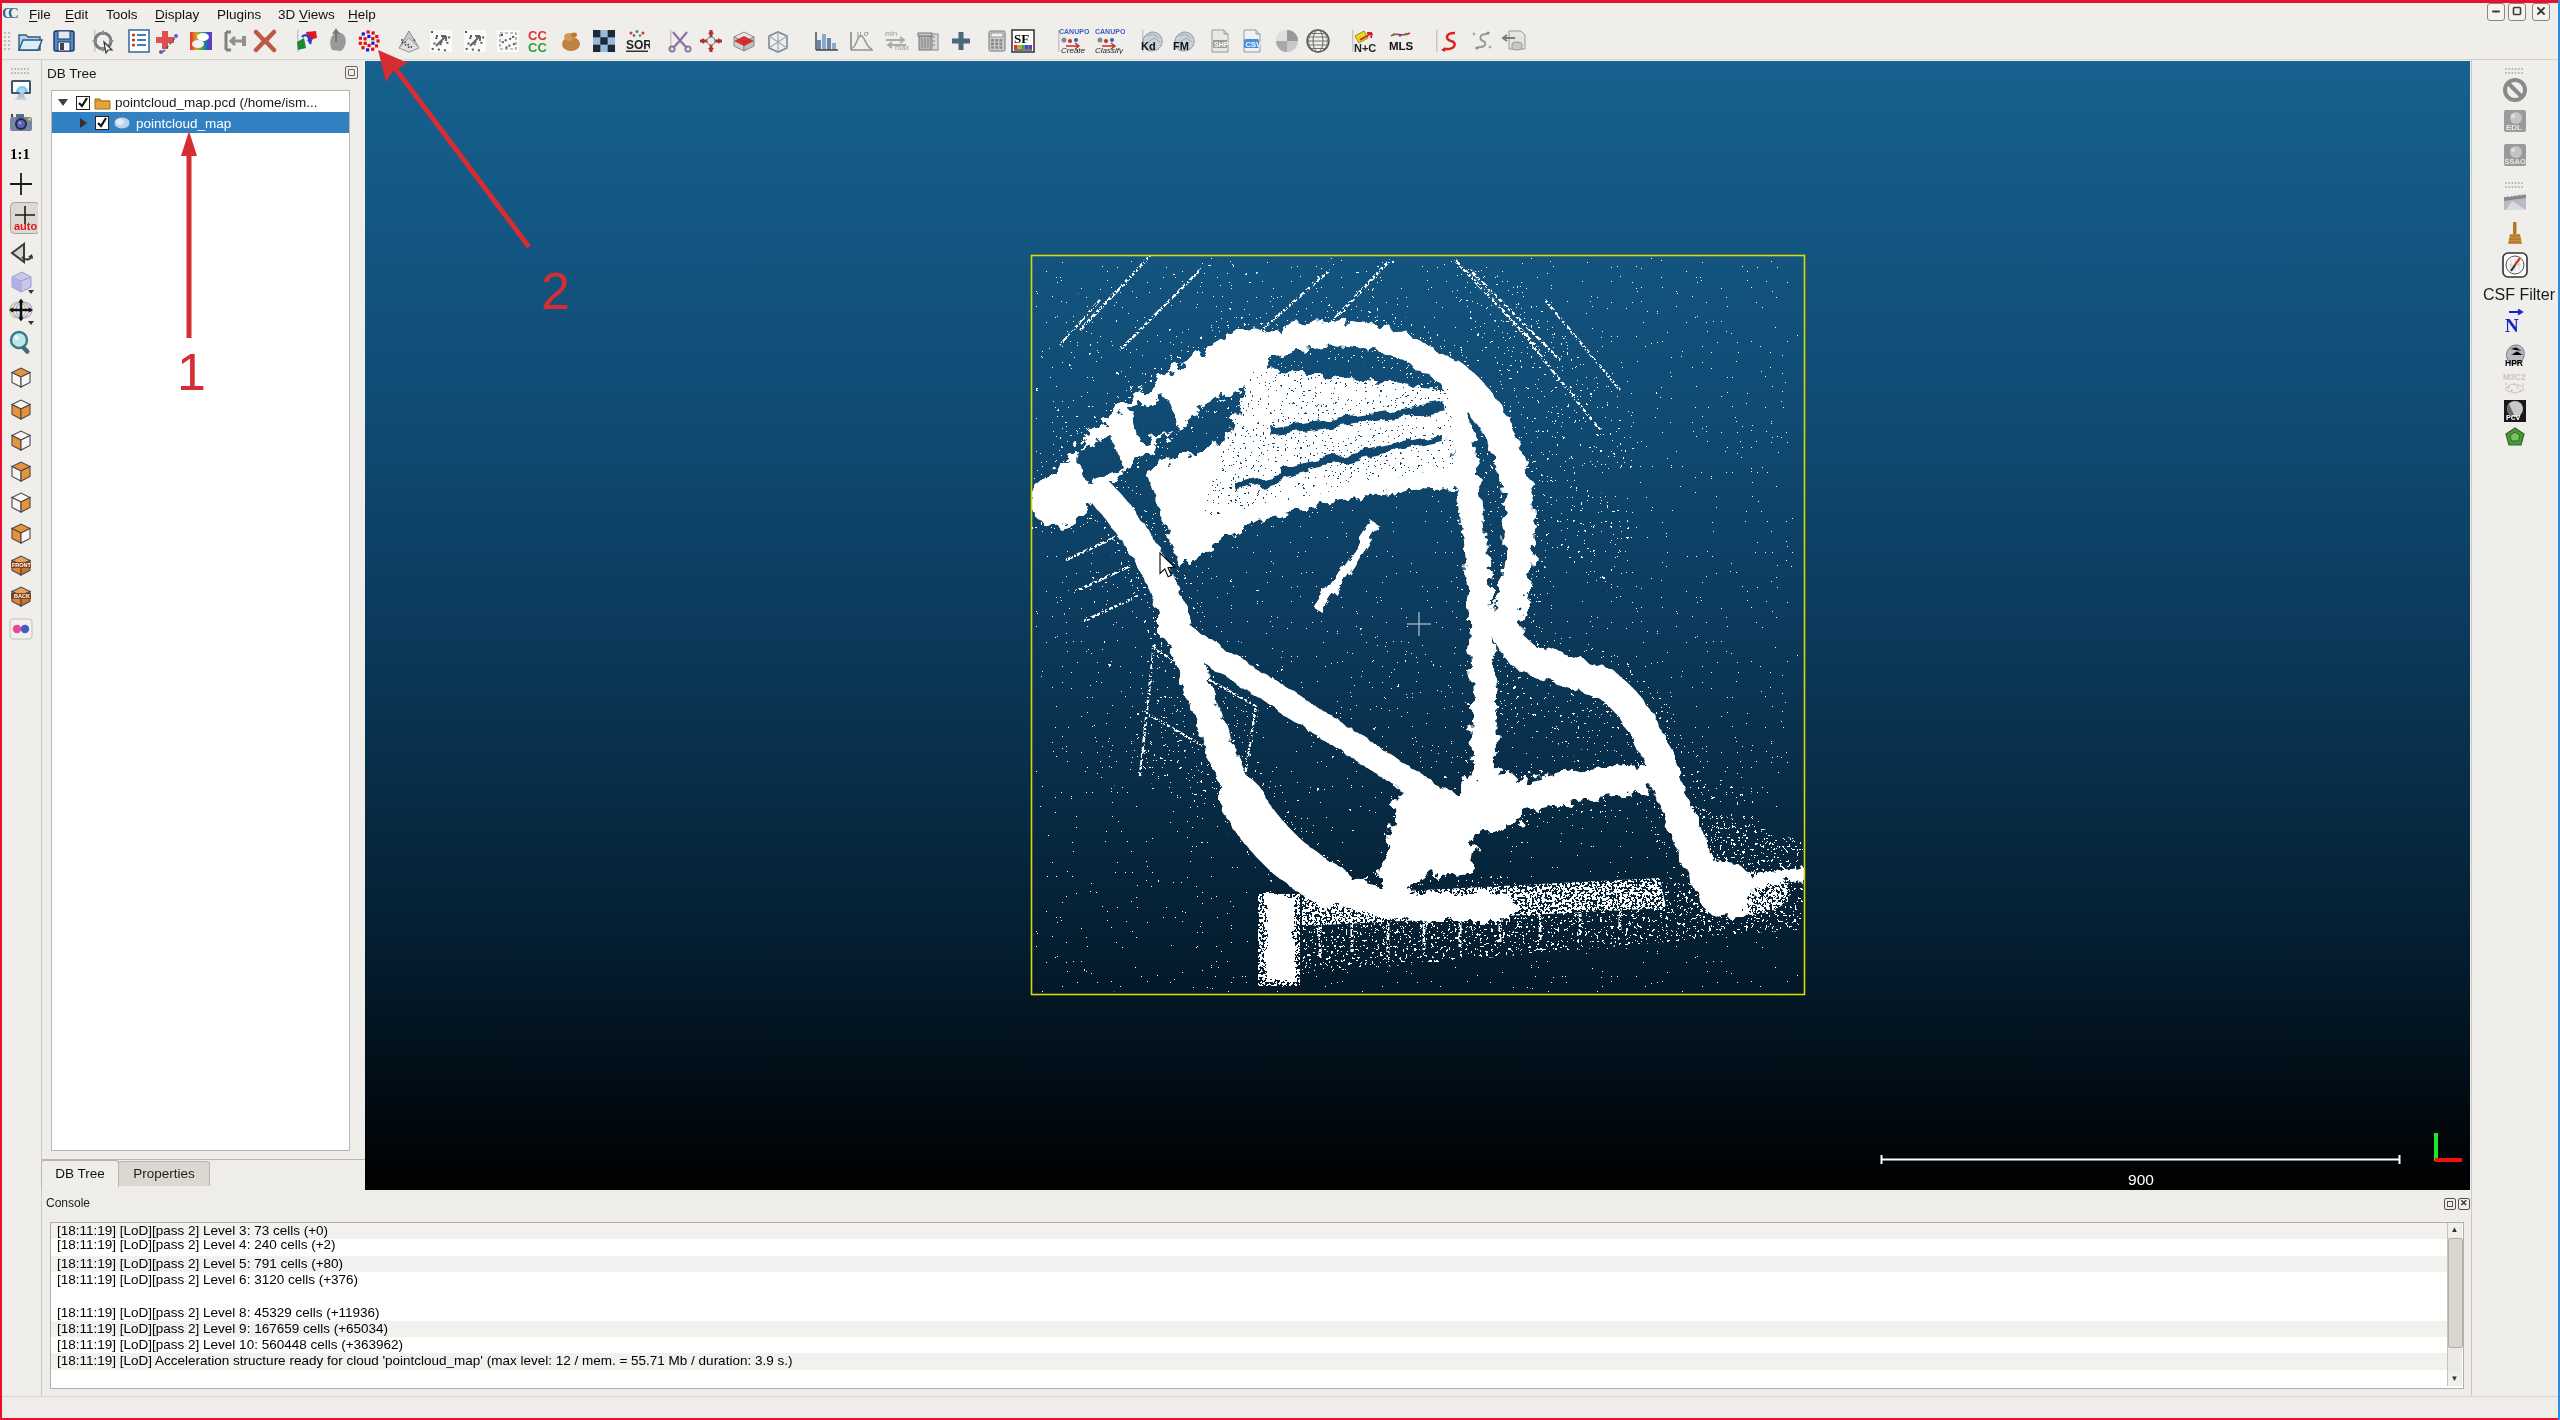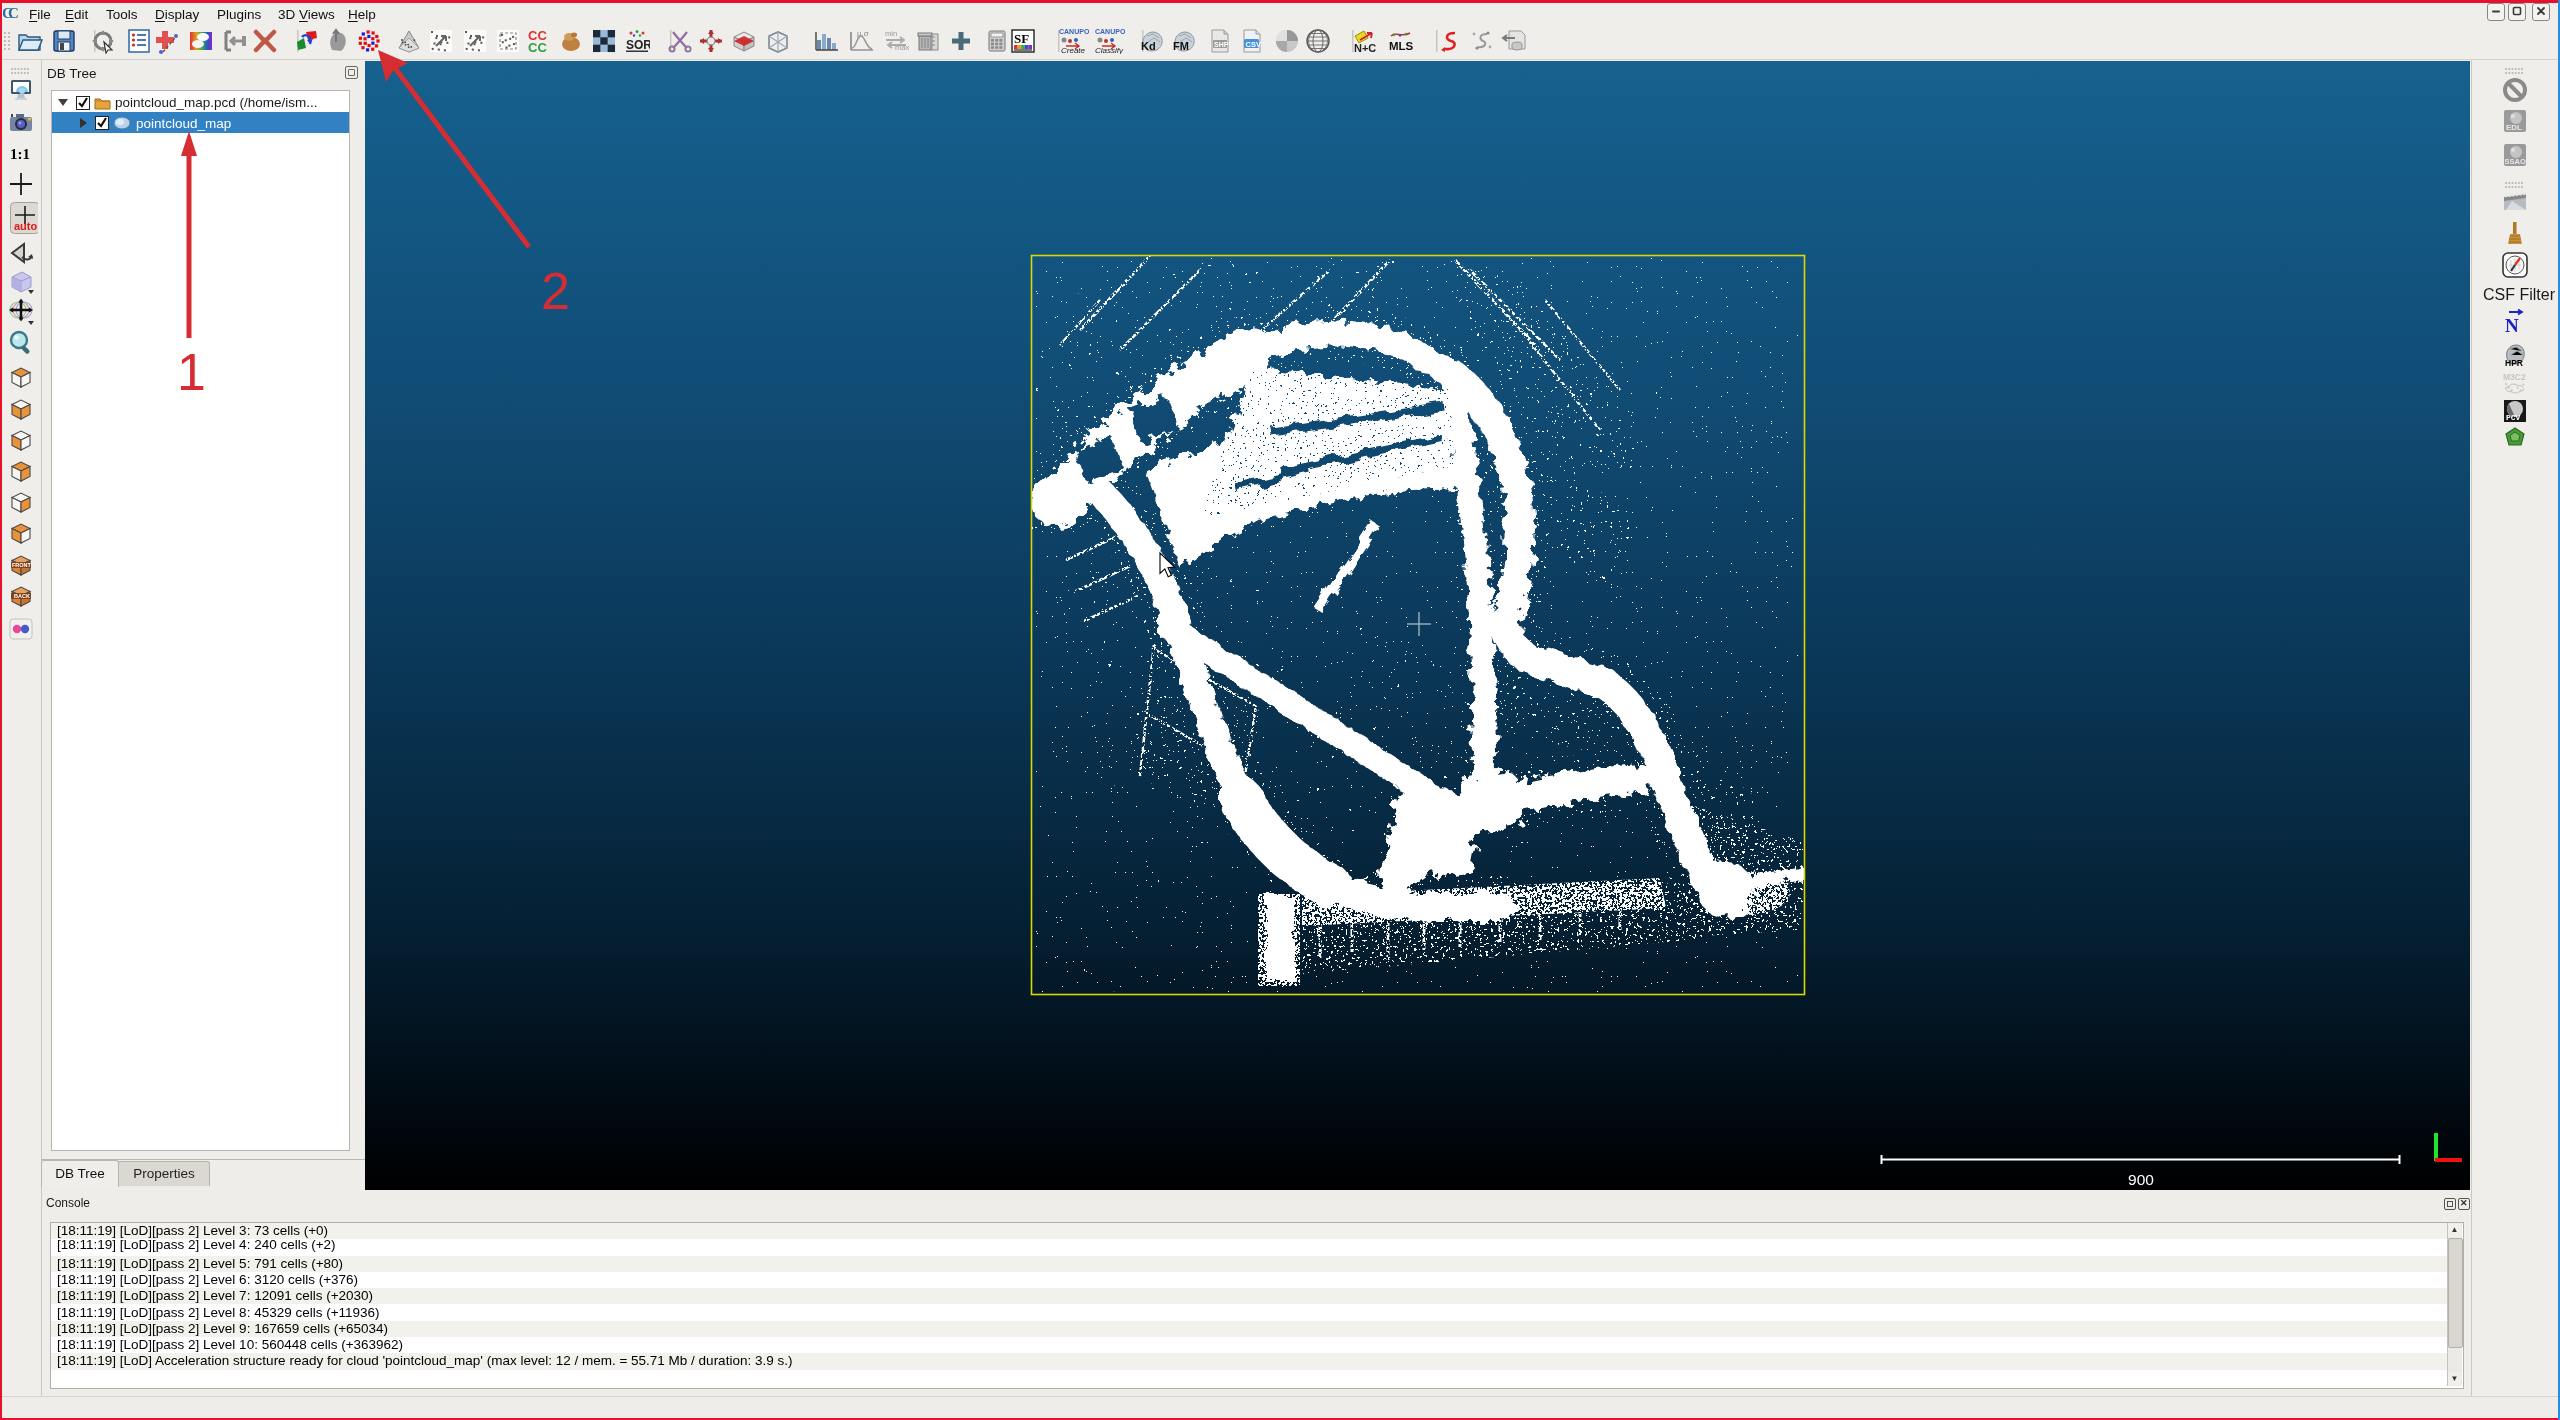--- a/index.html
+++ b/index.html
@@ -869,21 +869,20 @@
     <div id="csf">CSF Filter</div>
   </div>
 <div id="consoletitle" class="abs">Console</div>
 <div id="conbtn1" class="abs"></div>
 <div id="conbtn2" class="abs"></div>
 <div id="logframe" class="abs">
   <div class="lrow lodd" style="top:0px">[18:11:19] [LoD][pass 2] Level 3: 73 cells (+0)</div>
   <div class="lrow" style="top:14px">[18:11:19] [LoD][pass 2] Level 4: 240 cells (+2)</div>
   <div class="lrow lodd" style="top:32.6px">[18:11:19] [LoD][pass 2] Level 5: 791 cells (+80)</div>
   <div class="lrow" style="top:48.9px">[18:11:19] [LoD][pass 2] Level 6: 3120 cells (+376)</div>
-  <div class="lrow lodd" style="top:65.2px">[18:11:19] [LoD][pass 2] Level 7: 12091 cells (+2030)</div>
   <div class="lrow" style="top:81.5px">[18:11:19] [LoD][pass 2] Level 8: 45329 cells (+11936)</div>
   <div class="lrow lodd" style="top:97.8px">[18:11:19] [LoD][pass 2] Level 9: 167659 cells (+65034)</div>
   <div class="lrow" style="top:114.1px">[18:11:19] [LoD][pass 2] Level 10: 560448 cells (+363962)</div>
   <div class="lrow lodd" style="top:130.4px">[18:11:19] [LoD] Acceleration structure ready for cloud 'pointcloud_map' (max level: 12 / mem. = 55.71 Mb / duration: 3.9 s.)</div>
   <div class="lrow" style="top:146.7px"></div>
   <div id="sbar">
       <div class="sarr" style="top:0">▲</div>
       <div id="sthumb"></div>
       <div class="sarr" style="bottom:0">▼</div>
     </div>

